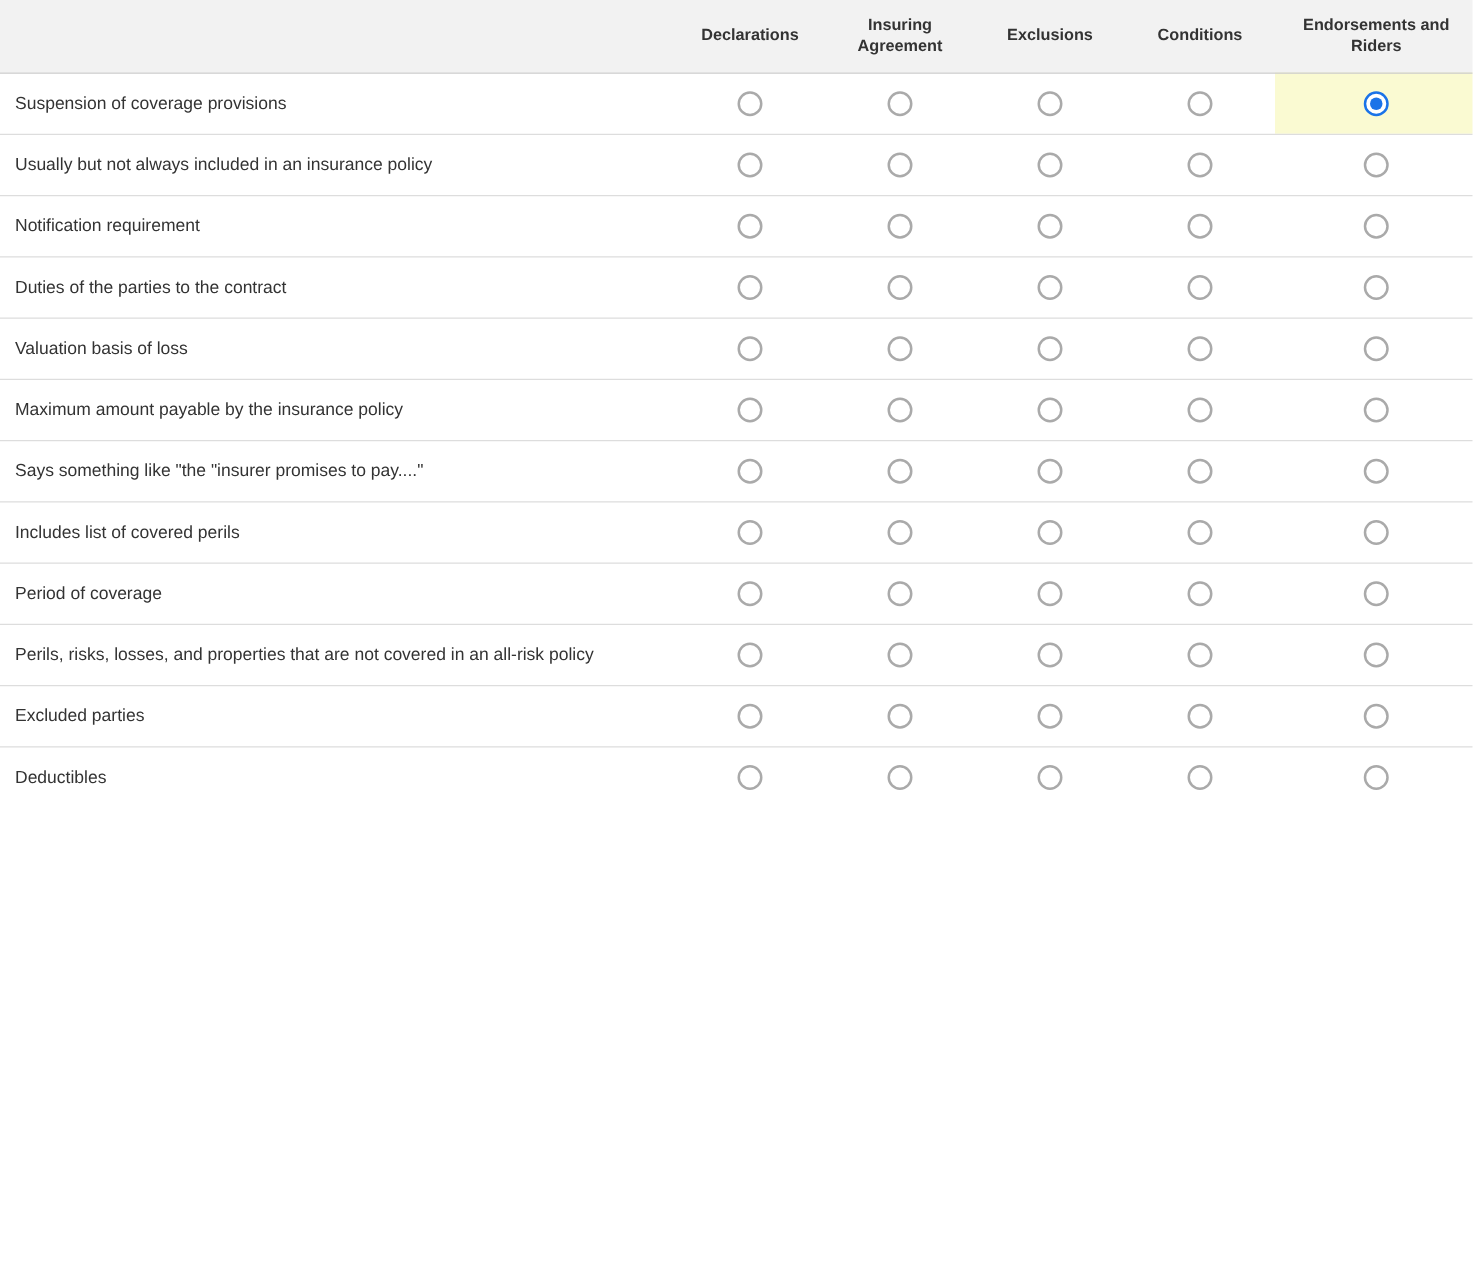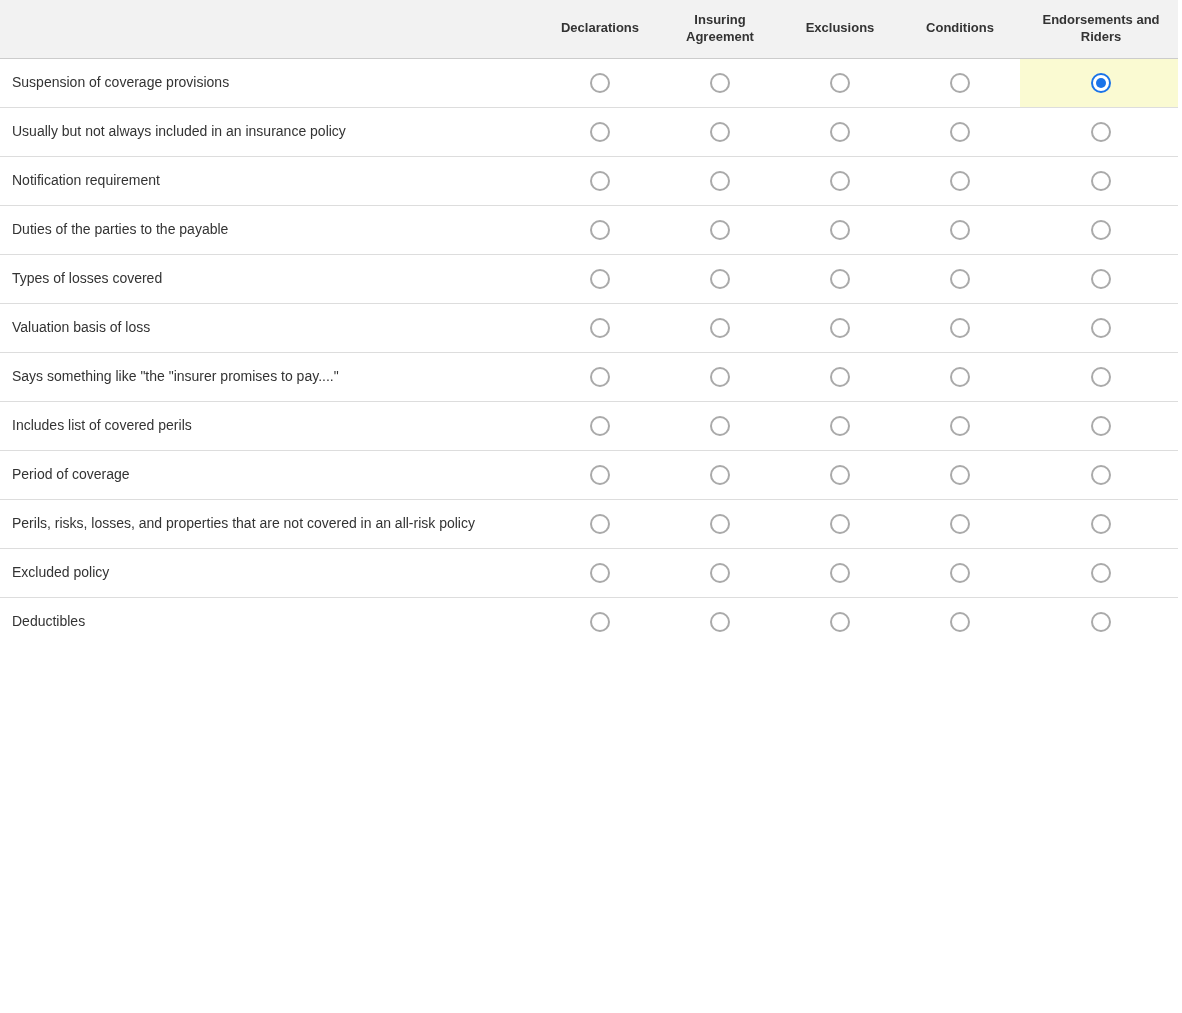--- a/index.html
+++ b/index.html
@@ -155,44 +155,44 @@
         </tr>
         <tr>
           <td class="label-cell">Notification requirement</td>
           <td class="radio-cell"><div class="radio-btn"></div></td>
           <td class="radio-cell"><div class="radio-btn"></div></td>
           <td class="radio-cell"><div class="radio-btn"></div></td>
           <td class="radio-cell"><div class="radio-btn"></div></td>
           <td class="radio-cell"><div class="radio-btn"></div></td>
         </tr>
         <tr>
-          <td class="label-cell">Duties of the parties to the payable</td>
-          <td class="radio-cell"><div class="radio-btn"></div></td>
-          <td class="radio-cell"><div class="radio-btn"></div></td>
-          <td class="radio-cell"><div class="radio-btn"></div></td>
-          <td class="radio-cell"><div class="radio-btn"></div></td>
-          <td class="radio-cell"><div class="radio-btn"></div></td>
-        </tr>
-        <tr>
-          <td class="label-cell">Types of losses covered</td>
+          <td class="label-cell">Duties of the parties to the contract</td>
           <td class="radio-cell"><div class="radio-btn"></div></td>
           <td class="radio-cell"><div class="radio-btn"></div></td>
           <td class="radio-cell"><div class="radio-btn"></div></td>
           <td class="radio-cell"><div class="radio-btn"></div></td>
           <td class="radio-cell"><div class="radio-btn"></div></td>
         </tr>
         <tr>
           <td class="label-cell">Valuation basis of loss</td>
           <td class="radio-cell"><div class="radio-btn"></div></td>
           <td class="radio-cell"><div class="radio-btn"></div></td>
           <td class="radio-cell"><div class="radio-btn"></div></td>
           <td class="radio-cell"><div class="radio-btn"></div></td>
           <td class="radio-cell"><div class="radio-btn"></div></td>
         </tr>
         <tr>
+          <td class="label-cell">Maximum amount payable by the insurance policy</td>
+          <td class="radio-cell"><div class="radio-btn"></div></td>
+          <td class="radio-cell"><div class="radio-btn"></div></td>
+          <td class="radio-cell"><div class="radio-btn"></div></td>
+          <td class="radio-cell"><div class="radio-btn"></div></td>
+          <td class="radio-cell"><div class="radio-btn"></div></td>
+        </tr>
+        <tr>
           <td class="label-cell">Says something like "the "insurer promises to pay...."</td>
           <td class="radio-cell"><div class="radio-btn"></div></td>
           <td class="radio-cell"><div class="radio-btn"></div></td>
           <td class="radio-cell"><div class="radio-btn"></div></td>
           <td class="radio-cell"><div class="radio-btn"></div></td>
           <td class="radio-cell"><div class="radio-btn"></div></td>
         </tr>
         <tr>
           <td class="label-cell">Includes list of covered perils</td>
           <td class="radio-cell"><div class="radio-btn"></div></td>
@@ -211,21 +211,21 @@
         </tr>
         <tr>
           <td class="label-cell">Perils, risks, losses, and properties that are not covered in an all-risk policy</td>
           <td class="radio-cell"><div class="radio-btn"></div></td>
           <td class="radio-cell"><div class="radio-btn"></div></td>
           <td class="radio-cell"><div class="radio-btn"></div></td>
           <td class="radio-cell"><div class="radio-btn"></div></td>
           <td class="radio-cell"><div class="radio-btn"></div></td>
         </tr>
         <tr>
-          <td class="label-cell">Excluded policy</td>
+          <td class="label-cell">Excluded parties</td>
           <td class="radio-cell"><div class="radio-btn"></div></td>
           <td class="radio-cell"><div class="radio-btn"></div></td>
           <td class="radio-cell"><div class="radio-btn"></div></td>
           <td class="radio-cell"><div class="radio-btn"></div></td>
           <td class="radio-cell"><div class="radio-btn"></div></td>
         </tr>
         <tr>
           <td class="label-cell">Deductibles</td>
           <td class="radio-cell"><div class="radio-btn"></div></td>
           <td class="radio-cell"><div class="radio-btn"></div></td>

